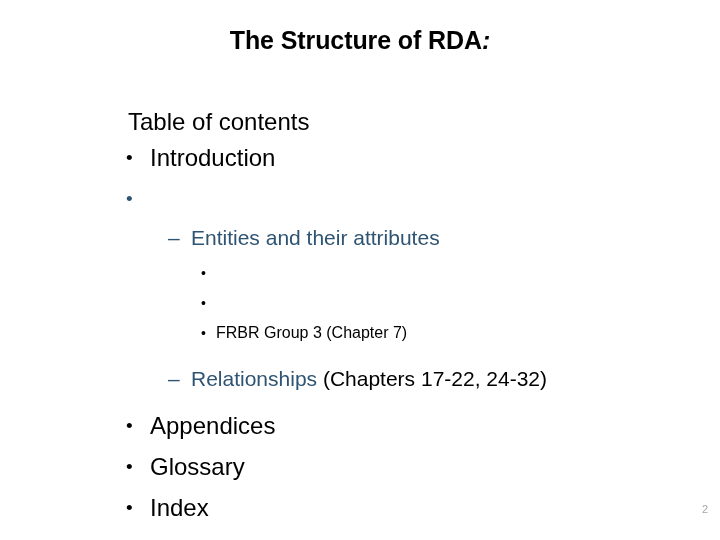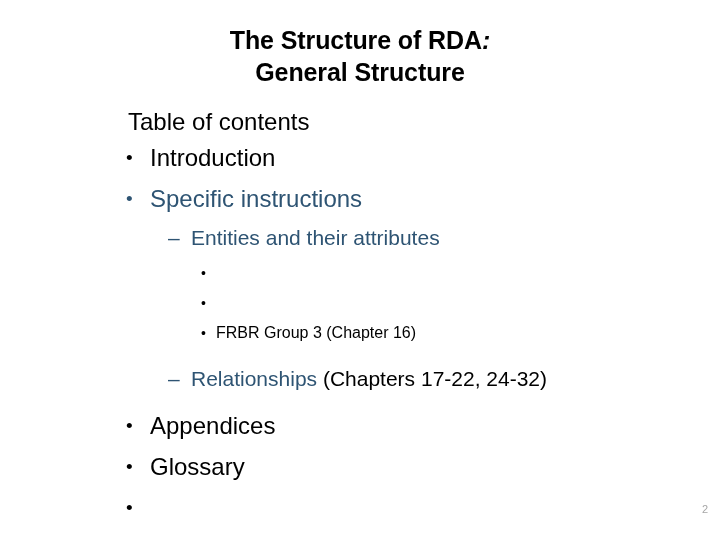--- a/index.html
+++ b/index.html
@@ -139,73 +139,72 @@
     line-height: 13px;
   }
 </style>
 </head>
 <body>
 
 <div class="slide">
 
   <div class="title-block">
     <div class="title-line"><span>The Structure of RDA</span><span class="ital">:</span></div>
-    <div class="title-line">General Structure</div>
   </div>
 
   <div class="body-block">
 
     <div class="row lvl0">
       <span class="txt c-black">Table of contents</span>
     </div>
 
     <div class="row lvl1">
       <span class="bullet c-black">•</span>
       <span class="txt c-black">Introduction</span>
     </div>
 
     <div class="row lvl1">
       <span class="bullet c-blue">•</span>
-      <span class="txt c-blue">Specific instructions</span>
     </div>
 
     <div class="row lvl2">
       <span class="bullet c-blue">–</span>
       <span class="txt c-blue">Entities and their attributes</span>
     </div>
 
     <div class="row lvl3 gap-above-l3">
       <span class="bullet c-black">•</span>
     </div>
 
     <div class="row lvl3">
       <span class="bullet c-black">•</span>
     </div>
 
     <div class="row lvl3">
       <span class="bullet c-black">•</span>
-      <span class="txt c-black">FRBR Group 3 (Chapter 16)</span>
+      <span class="txt c-black">FRBR Group 3 (Chapter 7)</span>
     </div>
 
     <div class="row lvl2 gap-above-rel">
       <span class="bullet c-blue">–</span>
       <span class="txt"><span class="c-blue">Relationships</span><span class="c-black"> (Chapters 17-22, 24-32)</span></span>
     </div>
 
     <div class="row lvl1 gap-above-app">
       <span class="bullet c-black">•</span>
       <span class="txt c-black">Appendices</span>
     </div>
 
     <div class="row lvl1">
       <span class="bullet c-black">•</span>
       <span class="txt c-black">Glossary</span>
     </div>
 
     <div class="row lvl1">
       <span class="bullet c-black">•</span>
+      <span class="txt c-black">Index</span>
     </div>
 
   </div>
 
   <div class="page-number">2</div>
 
 </div>
 
 </body></html>

